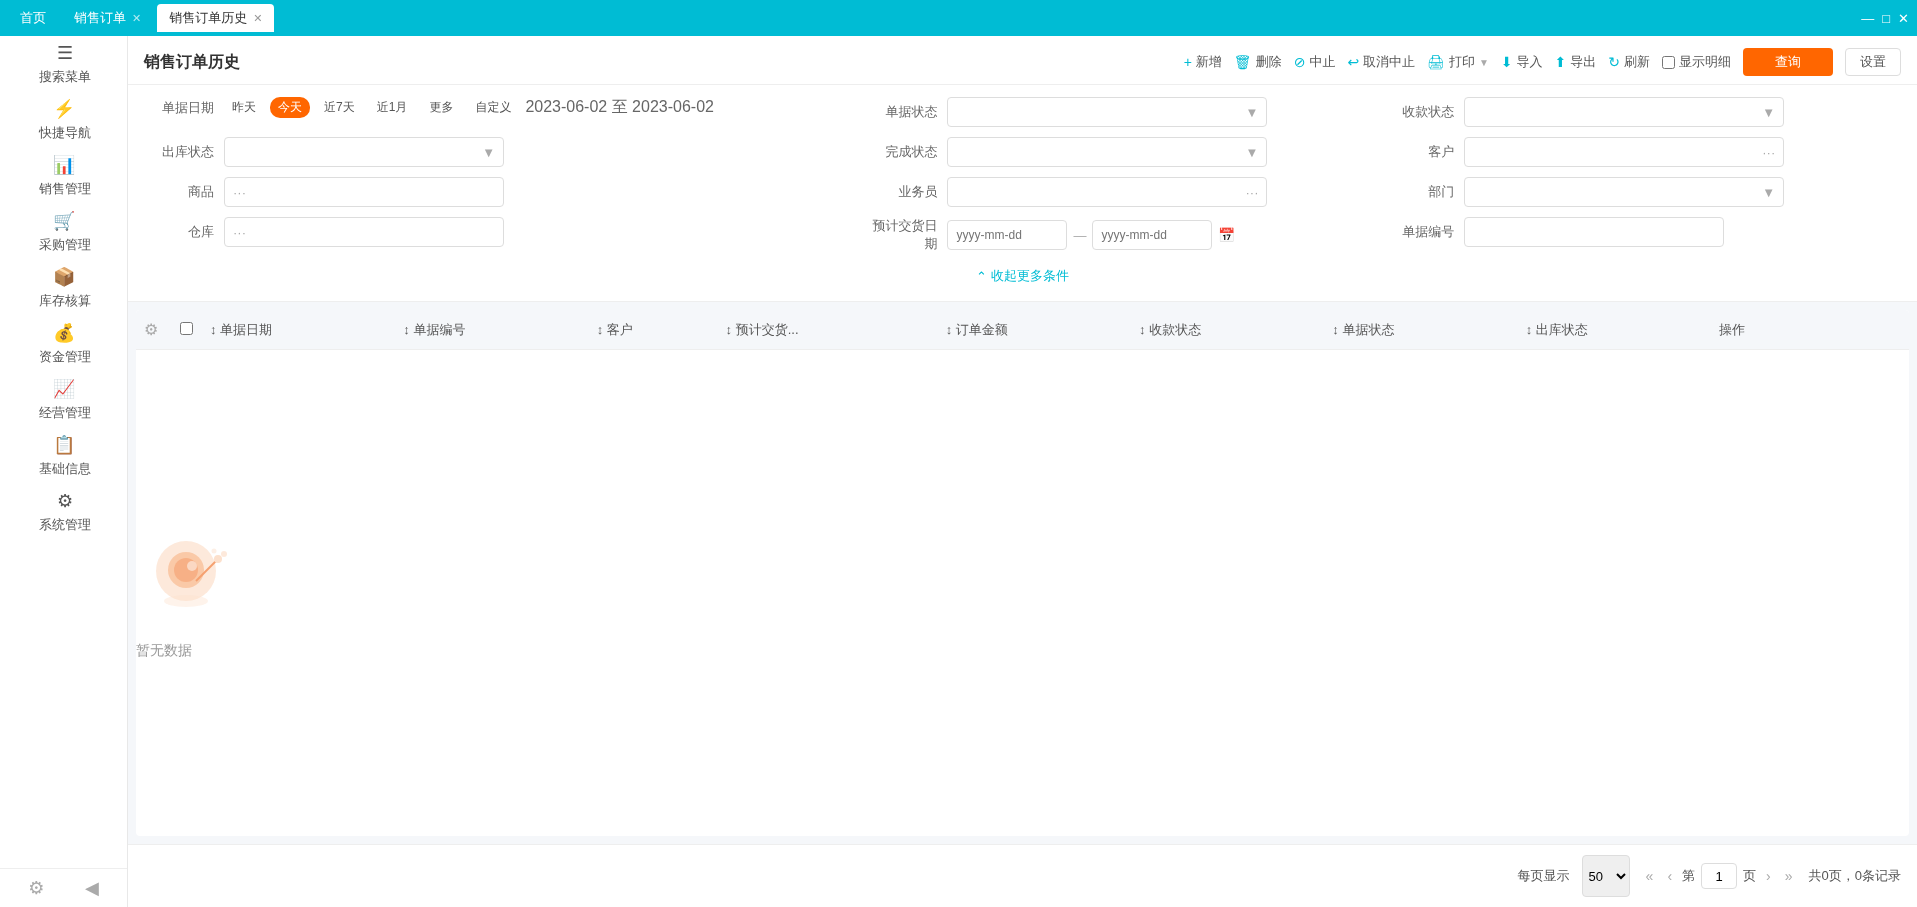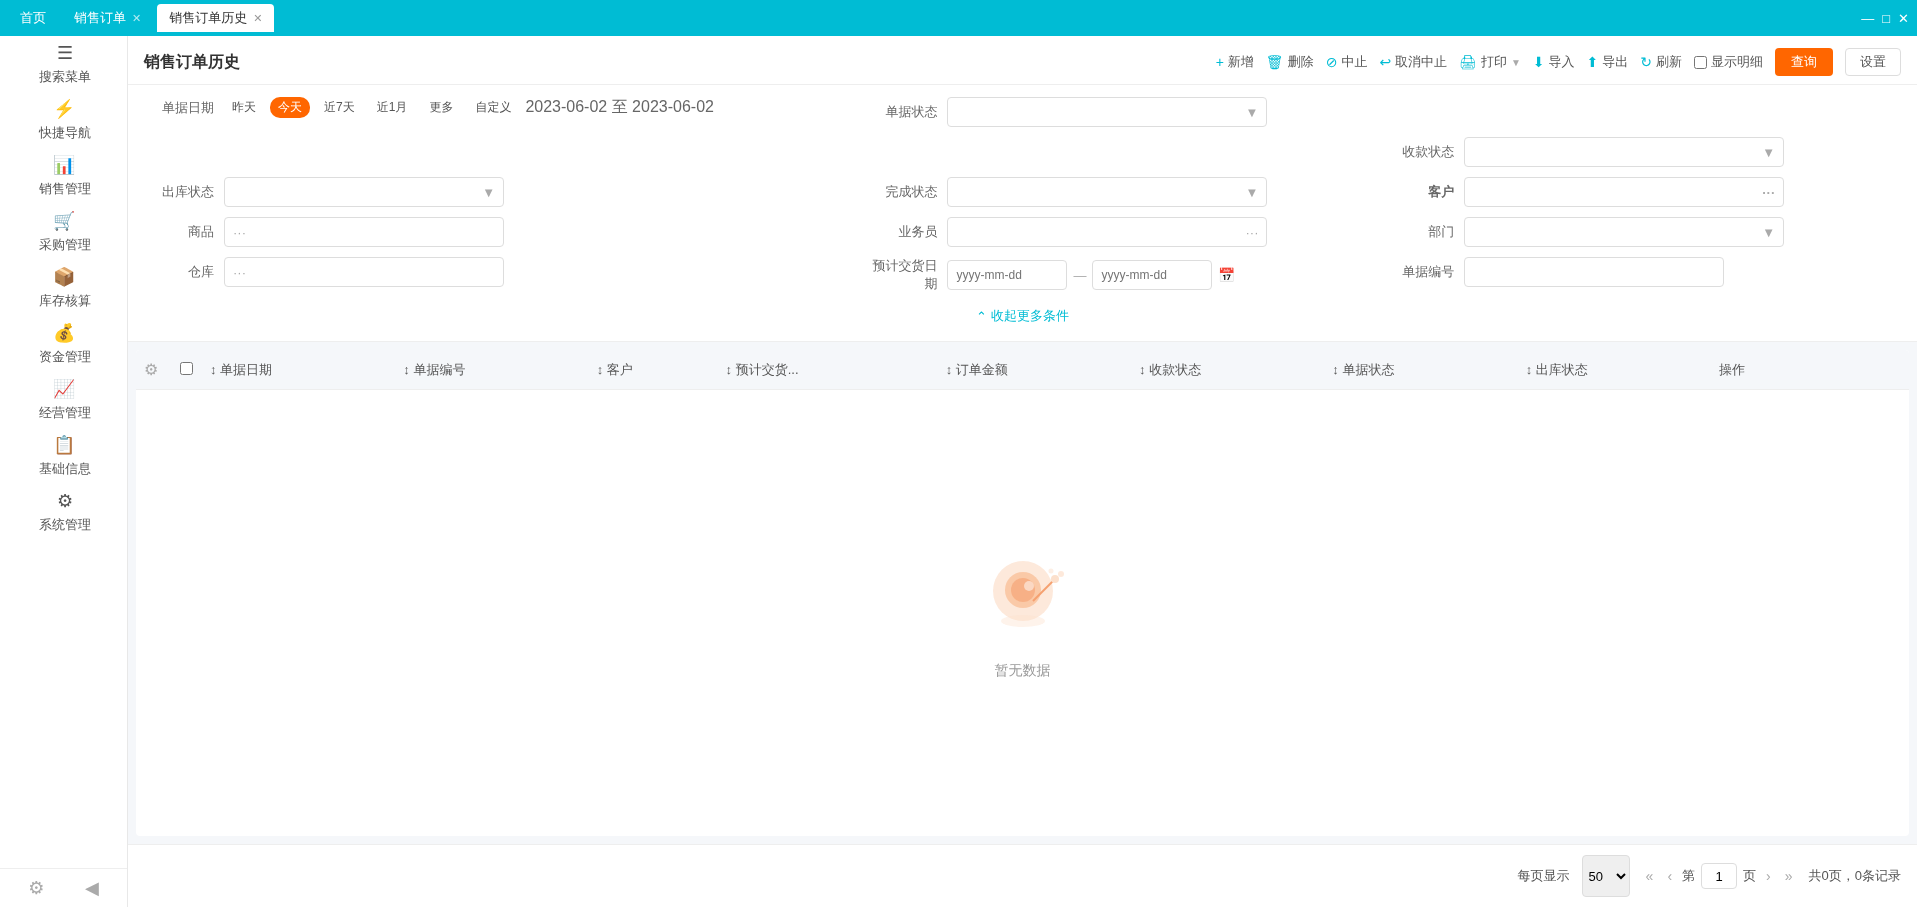--- a/index.html
+++ b/index.html
@@ -121,21 +121,21 @@
       cursor: pointer;
       color: #555;
       font-size: 13px;
       white-space: nowrap;
     }
     .toolbar-btn .t-icon { font-size: 14px; }
     .btn-primary {
       background: #ff6600;
       color: #fff;
       border: none;
-      padding: 5px 16px;
+      padding: 5px 32px;
       border-radius: 4px;
       cursor: pointer;
       font-size: 13px;
     }
     .btn-secondary {
       background: #fff;
       color: #555;
       border: 1px solid #ddd;
       padding: 4px 14px;
       border-radius: 4px;
@@ -273,21 +273,21 @@
       color: #555;
       font-weight: normal;
       border-bottom: 1px solid #eee;
       white-space: nowrap;
       font-size: 13px;
     }
     .empty-state {
       flex: 1;
       display: flex;
       flex-direction: column;
-      align-items: center;
+      align-items: flex-start;
       justify-content: center;
       padding: 60px 0;
     }
     .empty-icon {
       width: 100px;
       height: 100px;
       margin-bottom: 16px;
     }
     .empty-text {
       color: #999;
@@ -465,21 +465,21 @@
             <span class="date-range">2023-06-02 至 2023-06-02</span>
           </div>
         </div>
         <div class="filter-col" style="flex:1;">
           <span class="filter-label">单据状态</span>
           <div class="filter-select filter-select-wide">
             <span></span>
             <span style="color:#aaa;">▼</span>
           </div>
         </div>
-        <div class="filter-col" style="flex:1;margin-top:40px;">
+        <div class="filter-col" style="flex:1;">
           <span class="filter-label">收款状态</span>
           <div class="filter-select filter-select-wide">
             <span></span>
             <span style="color:#aaa;">▼</span>
           </div>
         </div>
       </div>
 
       <div class="filter-row">
         <div class="filter-col" style="flex:1.4;">
@@ -489,21 +489,21 @@
             <span style="color:#aaa;">▼</span>
           </div>
         </div>
         <div class="filter-col" style="flex:1;">
           <span class="filter-label">完成状态</span>
           <div class="filter-select filter-select-wide">
             <span></span>
             <span style="color:#aaa;">▼</span>
           </div>
         </div>
-        <div class="filter-col" style="flex:1;font-weight:bold;">
+        <div class="filter-col" style="flex:1;">
           <span class="filter-label">客户</span>
           <div class="filter-select filter-select-wide" style="justify-content:flex-end;">
             <span style="color:#aaa;">···</span>
           </div>
         </div>
       </div>
 
       <div class="filter-row">
         <div class="filter-col" style="flex:1.4;">
           <span class="filter-label">商品</span>

